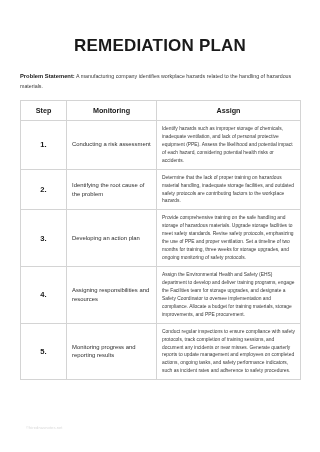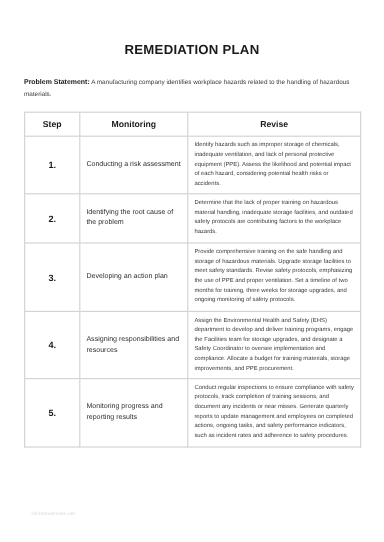--- a/index.html
+++ b/index.html
@@ -17,21 +17,21 @@
   .page {
     position: relative;
     width: 320px;
     height: 452px;
     background: #ffffff;
     box-sizing: border-box;
     padding: 0 20px;
   }
   .doc-title {
     text-align: center;
-    font-size: 11px;
+    font-size: 17px;
     font-weight: bold;
     letter-spacing: 0.2px;
     color: #1a1a1a;
     margin: 0;
     padding-top: 36px;
     padding-bottom: 0;
     line-height: 1.2;
   }
   .problem-statement {
     font-size: 5.3px;
@@ -118,21 +118,21 @@
   <table class="plan-table">
     <colgroup>
       <col class="col-step">
       <col class="col-desc">
       <col class="col-example">
     </colgroup>
     <thead>
       <tr>
         <th>Step</th>
         <th>Monitoring</th>
-        <th>Revise</th>
+        <th>Assign</th>
       </tr>
     </thead>
     <tbody>
       <tr>
         <td class="cell-step">1.</td>
         <td class="cell-desc">Conducting a risk assessment</td>
         <td class="cell-example">Identify hazards such as improper storage of chemicals, inadequate ventilation, and lack of personal protective equipment (PPE). Assess the likelihood and potential impact of each hazard, considering potential health risks or accidents.</td>
       </tr>
       <tr>
         <td class="cell-step">2.</td>

